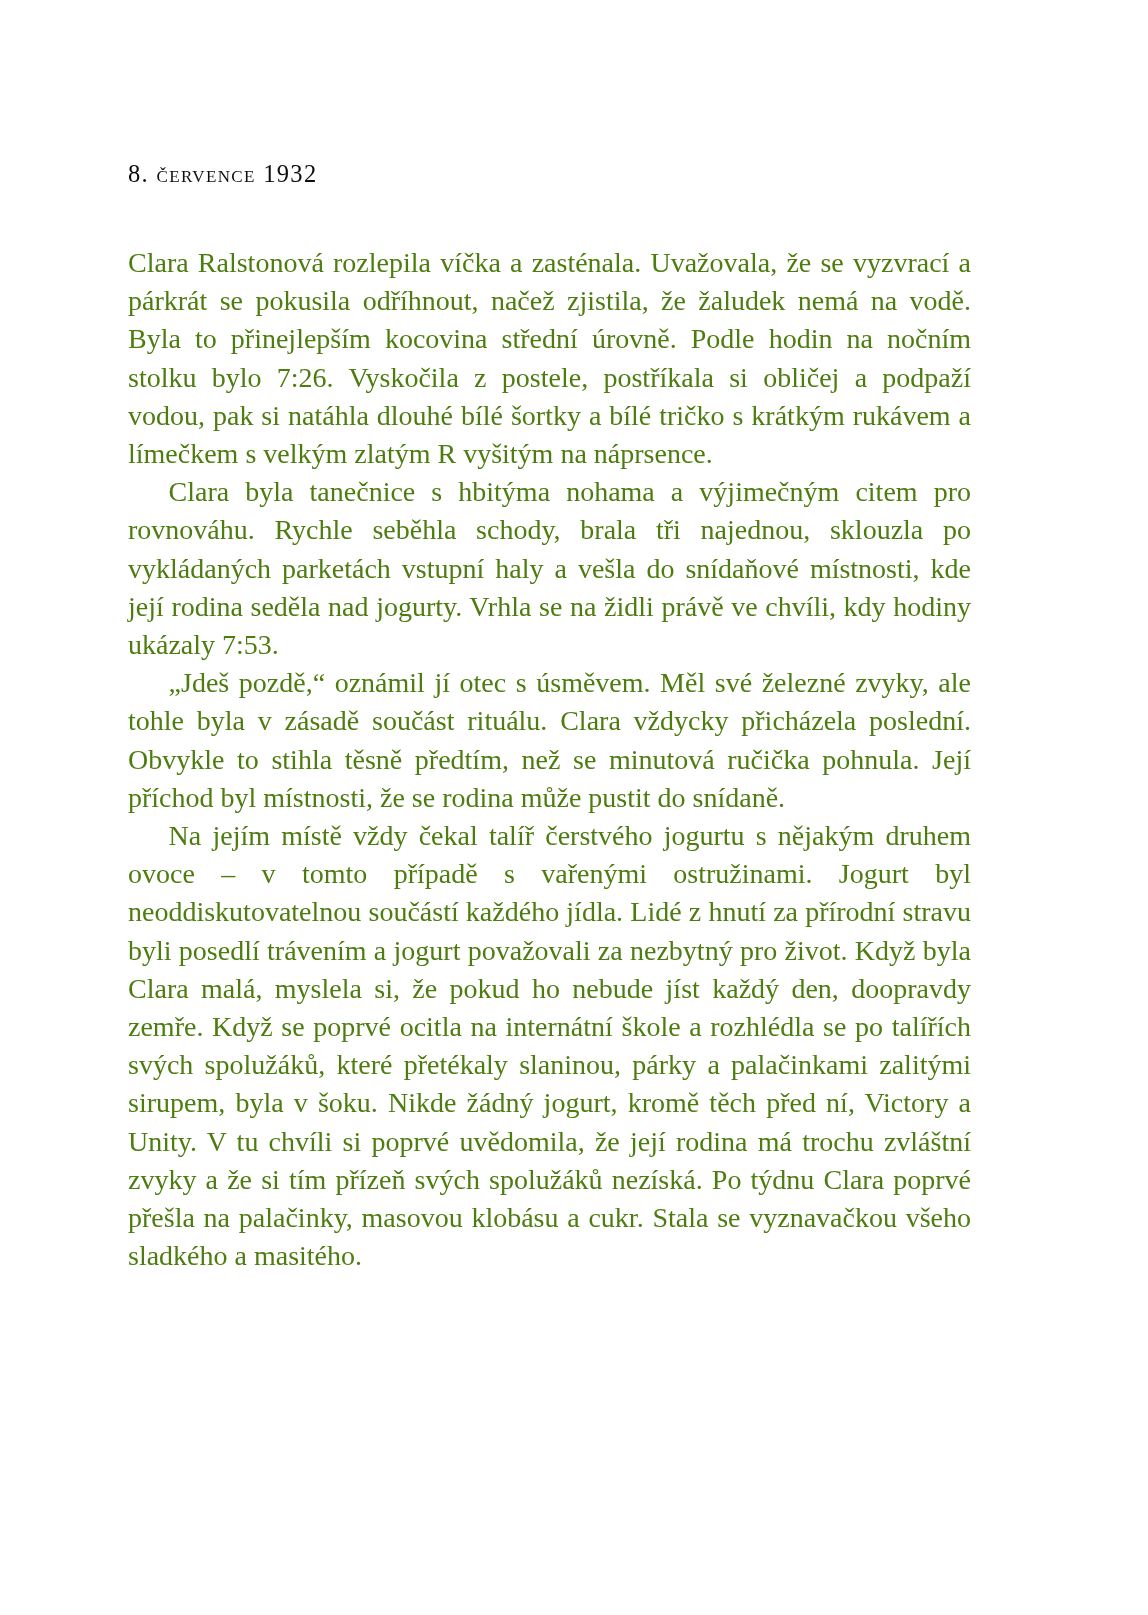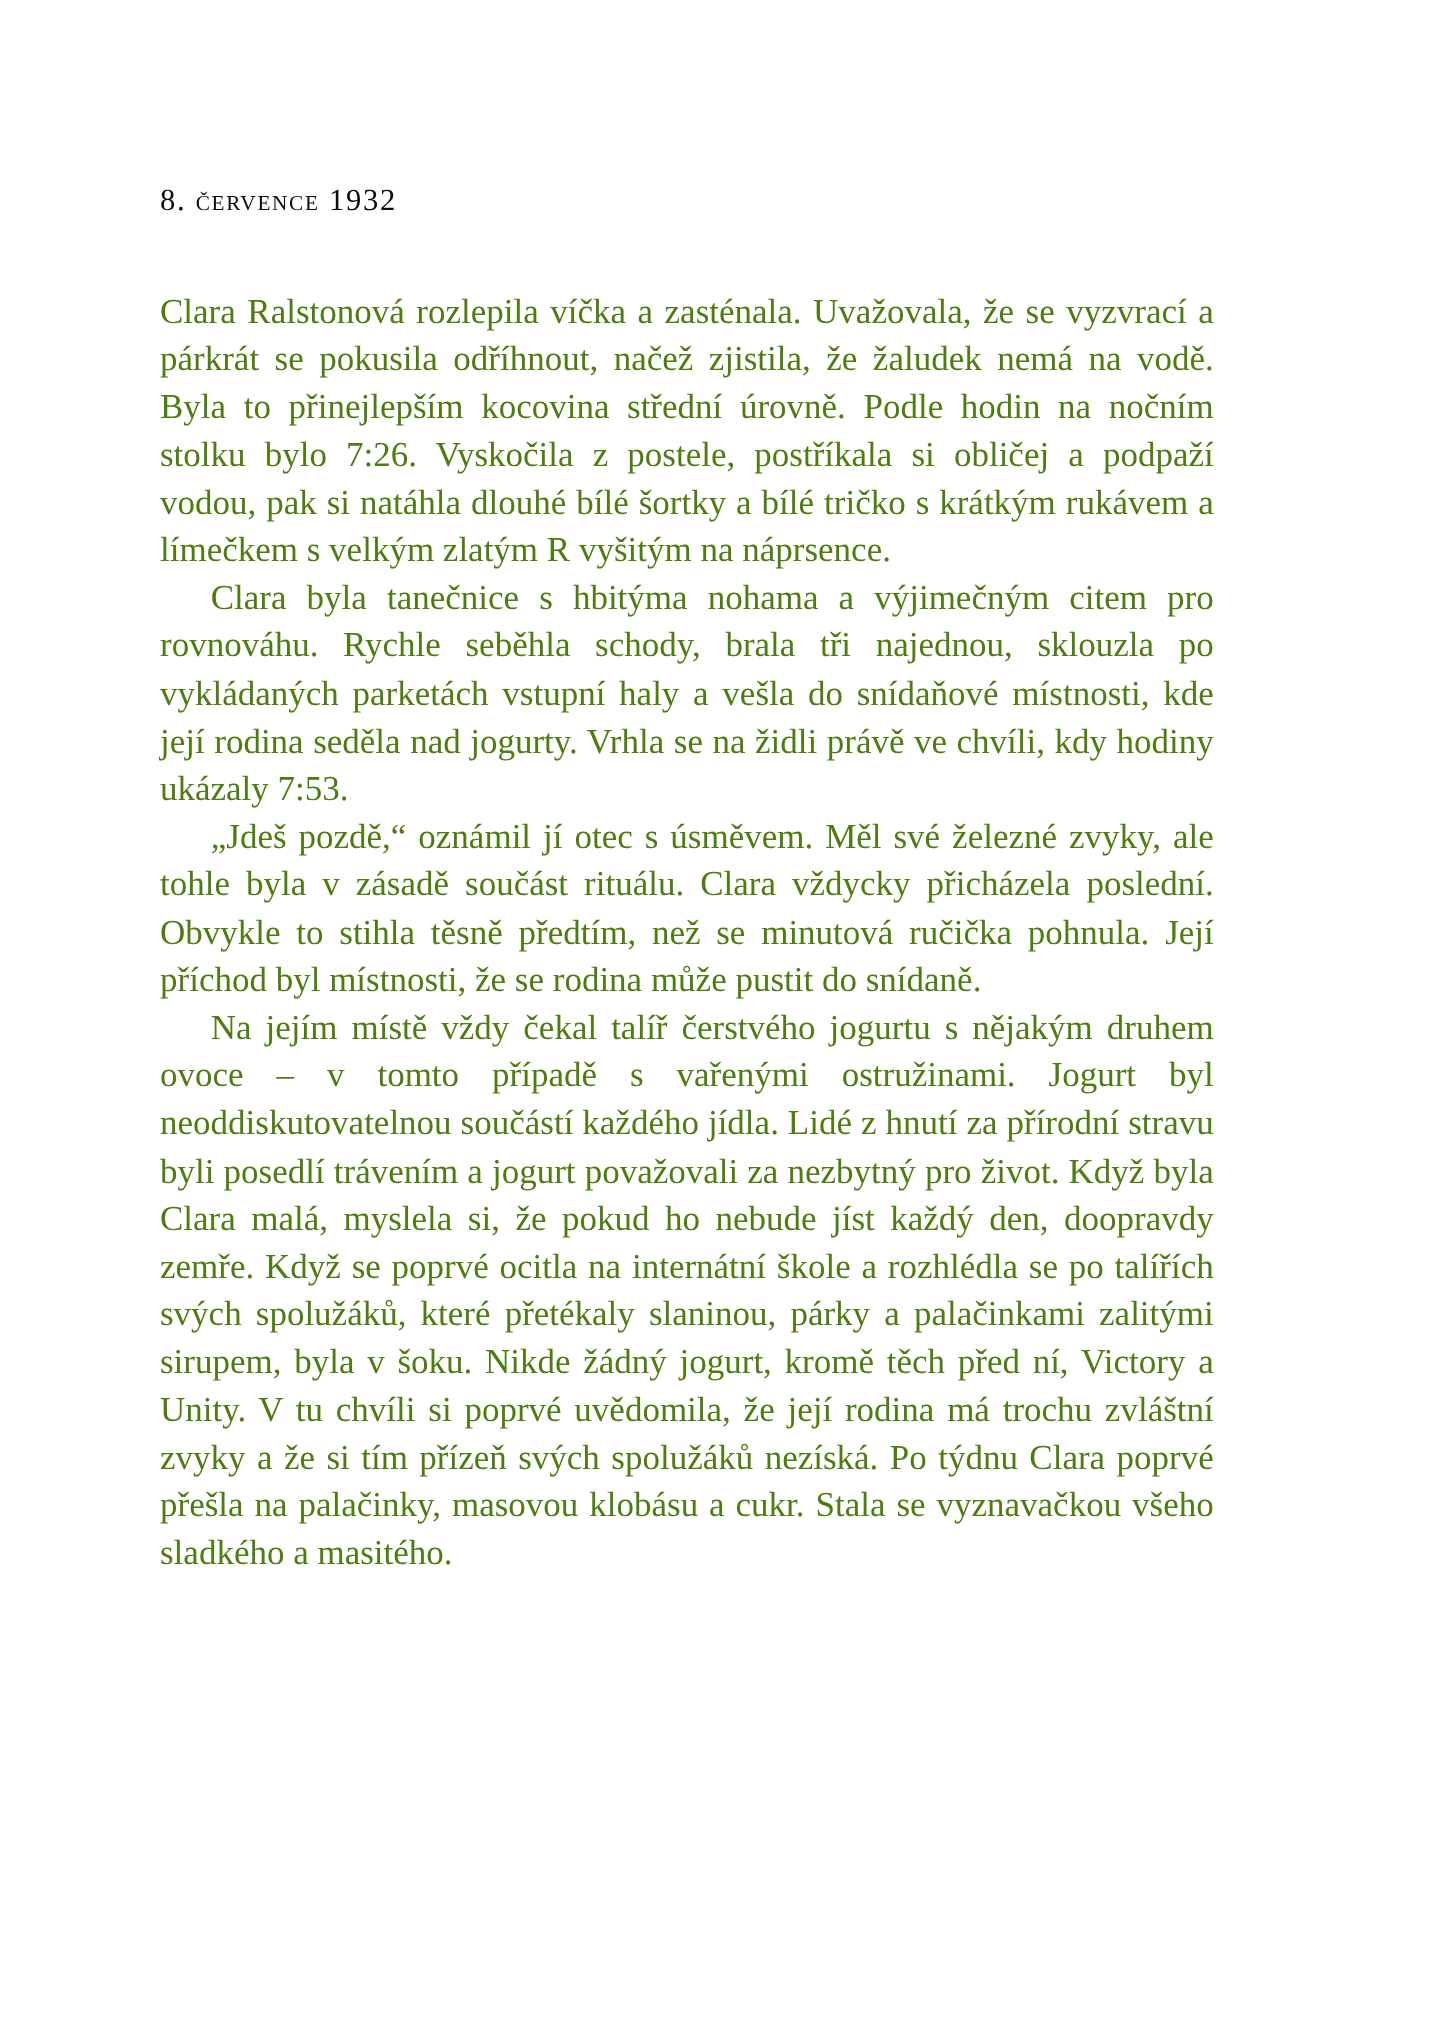--- a/index.html
+++ b/index.html
@@ -6,21 +6,21 @@
   html, body {
     margin: 0;
     padding: 0;
     background: #ffffff;
   }
 
   .page {
     position: relative;
     width: 1148px;
     height: 1389px;
-    margin: 0 auto;
+    margin: 13px auto;
     background: #ffffff;
     overflow: hidden;
     font-family: "Liberation Serif", "DejaVu Serif", serif;
     color: #111111;
     -webkit-font-smoothing: antialiased;
   }
 
   
   .text-block {
     position: absolute;

